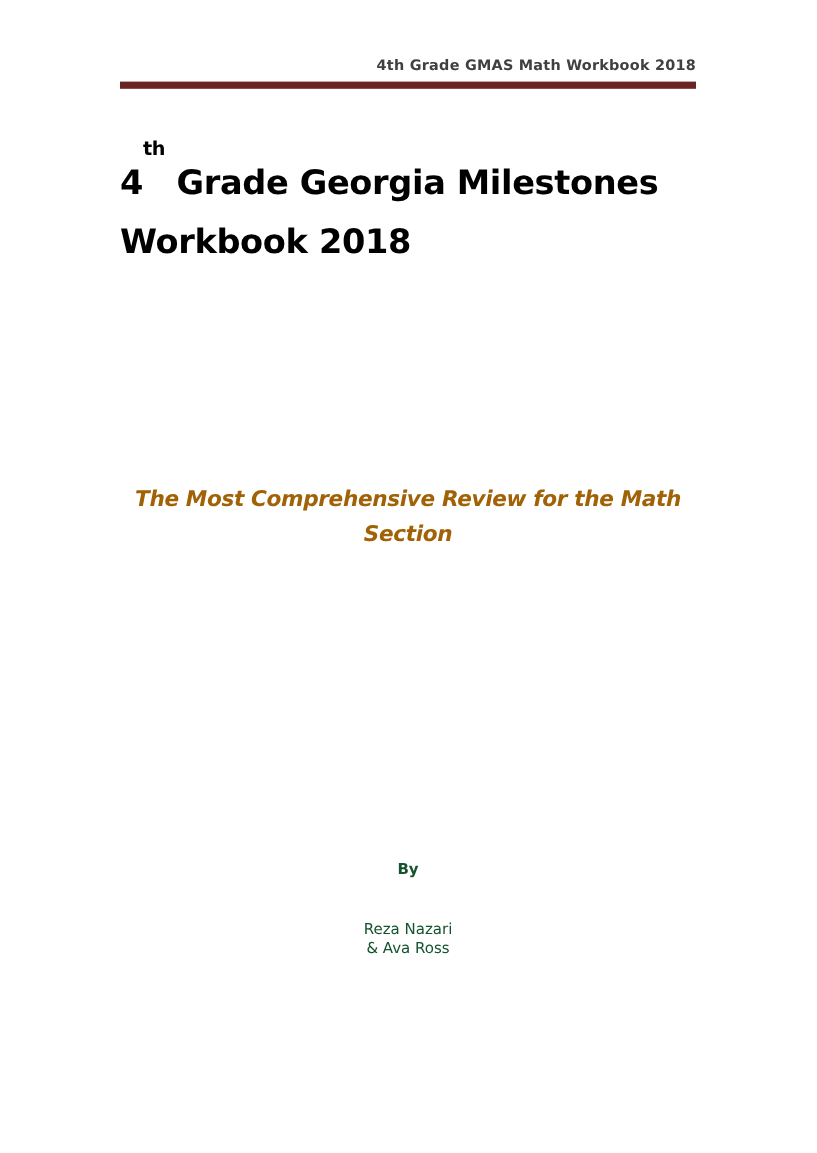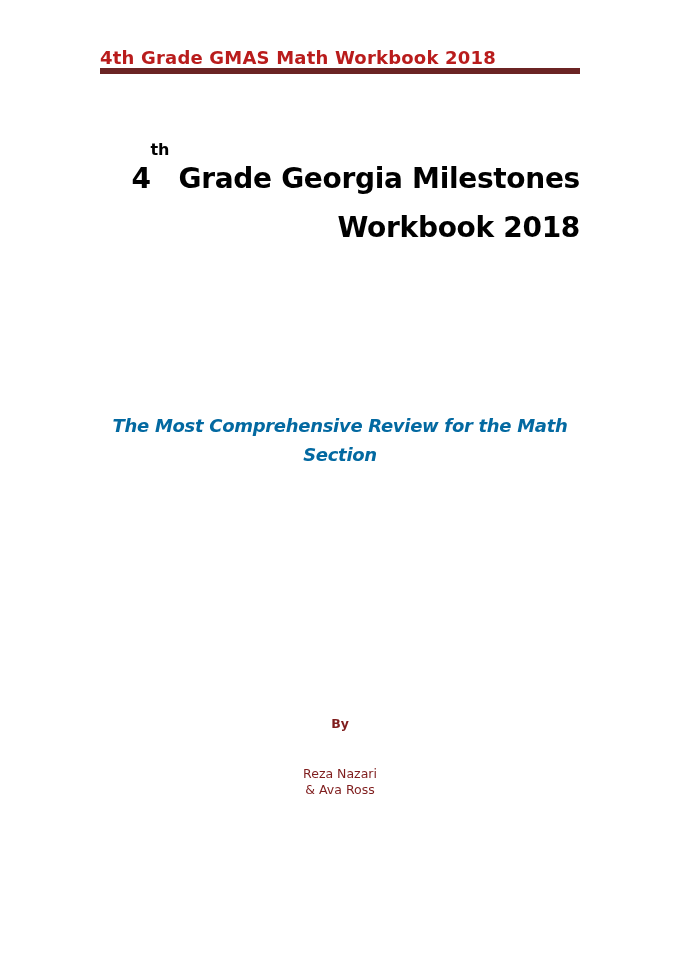--- a/index.html
+++ b/index.html
@@ -13,40 +13,40 @@
       position: relative;
       overflow: hidden;
       font-family: "DejaVu Sans", "Liberation Sans", sans-serif;
       color: #000;
     }
     .running-header {
       position: absolute;
       top: 47px;
       left: 100px;
       width: 480px;
-      text-align: left;
-      font-size: 18px;
+      text-align: right;
+      font-size: 12px;
       font-weight: bold;
       letter-spacing: 0.2px;
-      color: #b91c1c;
+      color: #404040;
     }
     .header-rule {
       position: absolute;
       top: 68px;
       left: 100px;
       width: 480px;
       height: 6px;
       background: #6b2424;
     }
     .title {
       position: absolute;
-      top: 154px;
+      top: 128px;
       left: 100px;
       width: 480px;
-      text-align: right;
+      text-align: left;
       font-size: 28px;
       font-weight: bold;
       line-height: 49px;
       color: #000;
       letter-spacing: -0.3px;
     }
     .title sup {
       font-size: 16px;
       vertical-align: top;
       position: relative;
@@ -56,31 +56,30 @@
     .subtitle {
       position: absolute;
       top: 402px;
       left: 90px;
       width: 500px;
       text-align: center;
       font-size: 18px;
       font-style: italic;
       font-weight: bold;
       line-height: 29px;
-      color: #0369a1;
+      color: #a16207;
       letter-spacing: -0.3px;
-      margin-top: 9px;
     }
     .byline {
       position: absolute;
       left: 240px;
       width: 200px;
       text-align: center;
       font-size: 12.5px;
-      color: #7f1d1d;
+      color: #14532d;
     }
     .by { top: 716px; font-weight: bold; }
     .author1 { top: 766px; text-align: center; }
     .author2 { top: 782px; }
   </style>
 </head>
 <body>
 
 <div class="running-header">4th Grade GMAS Math Workbook 2018</div>
 <div class="header-rule"></div>

